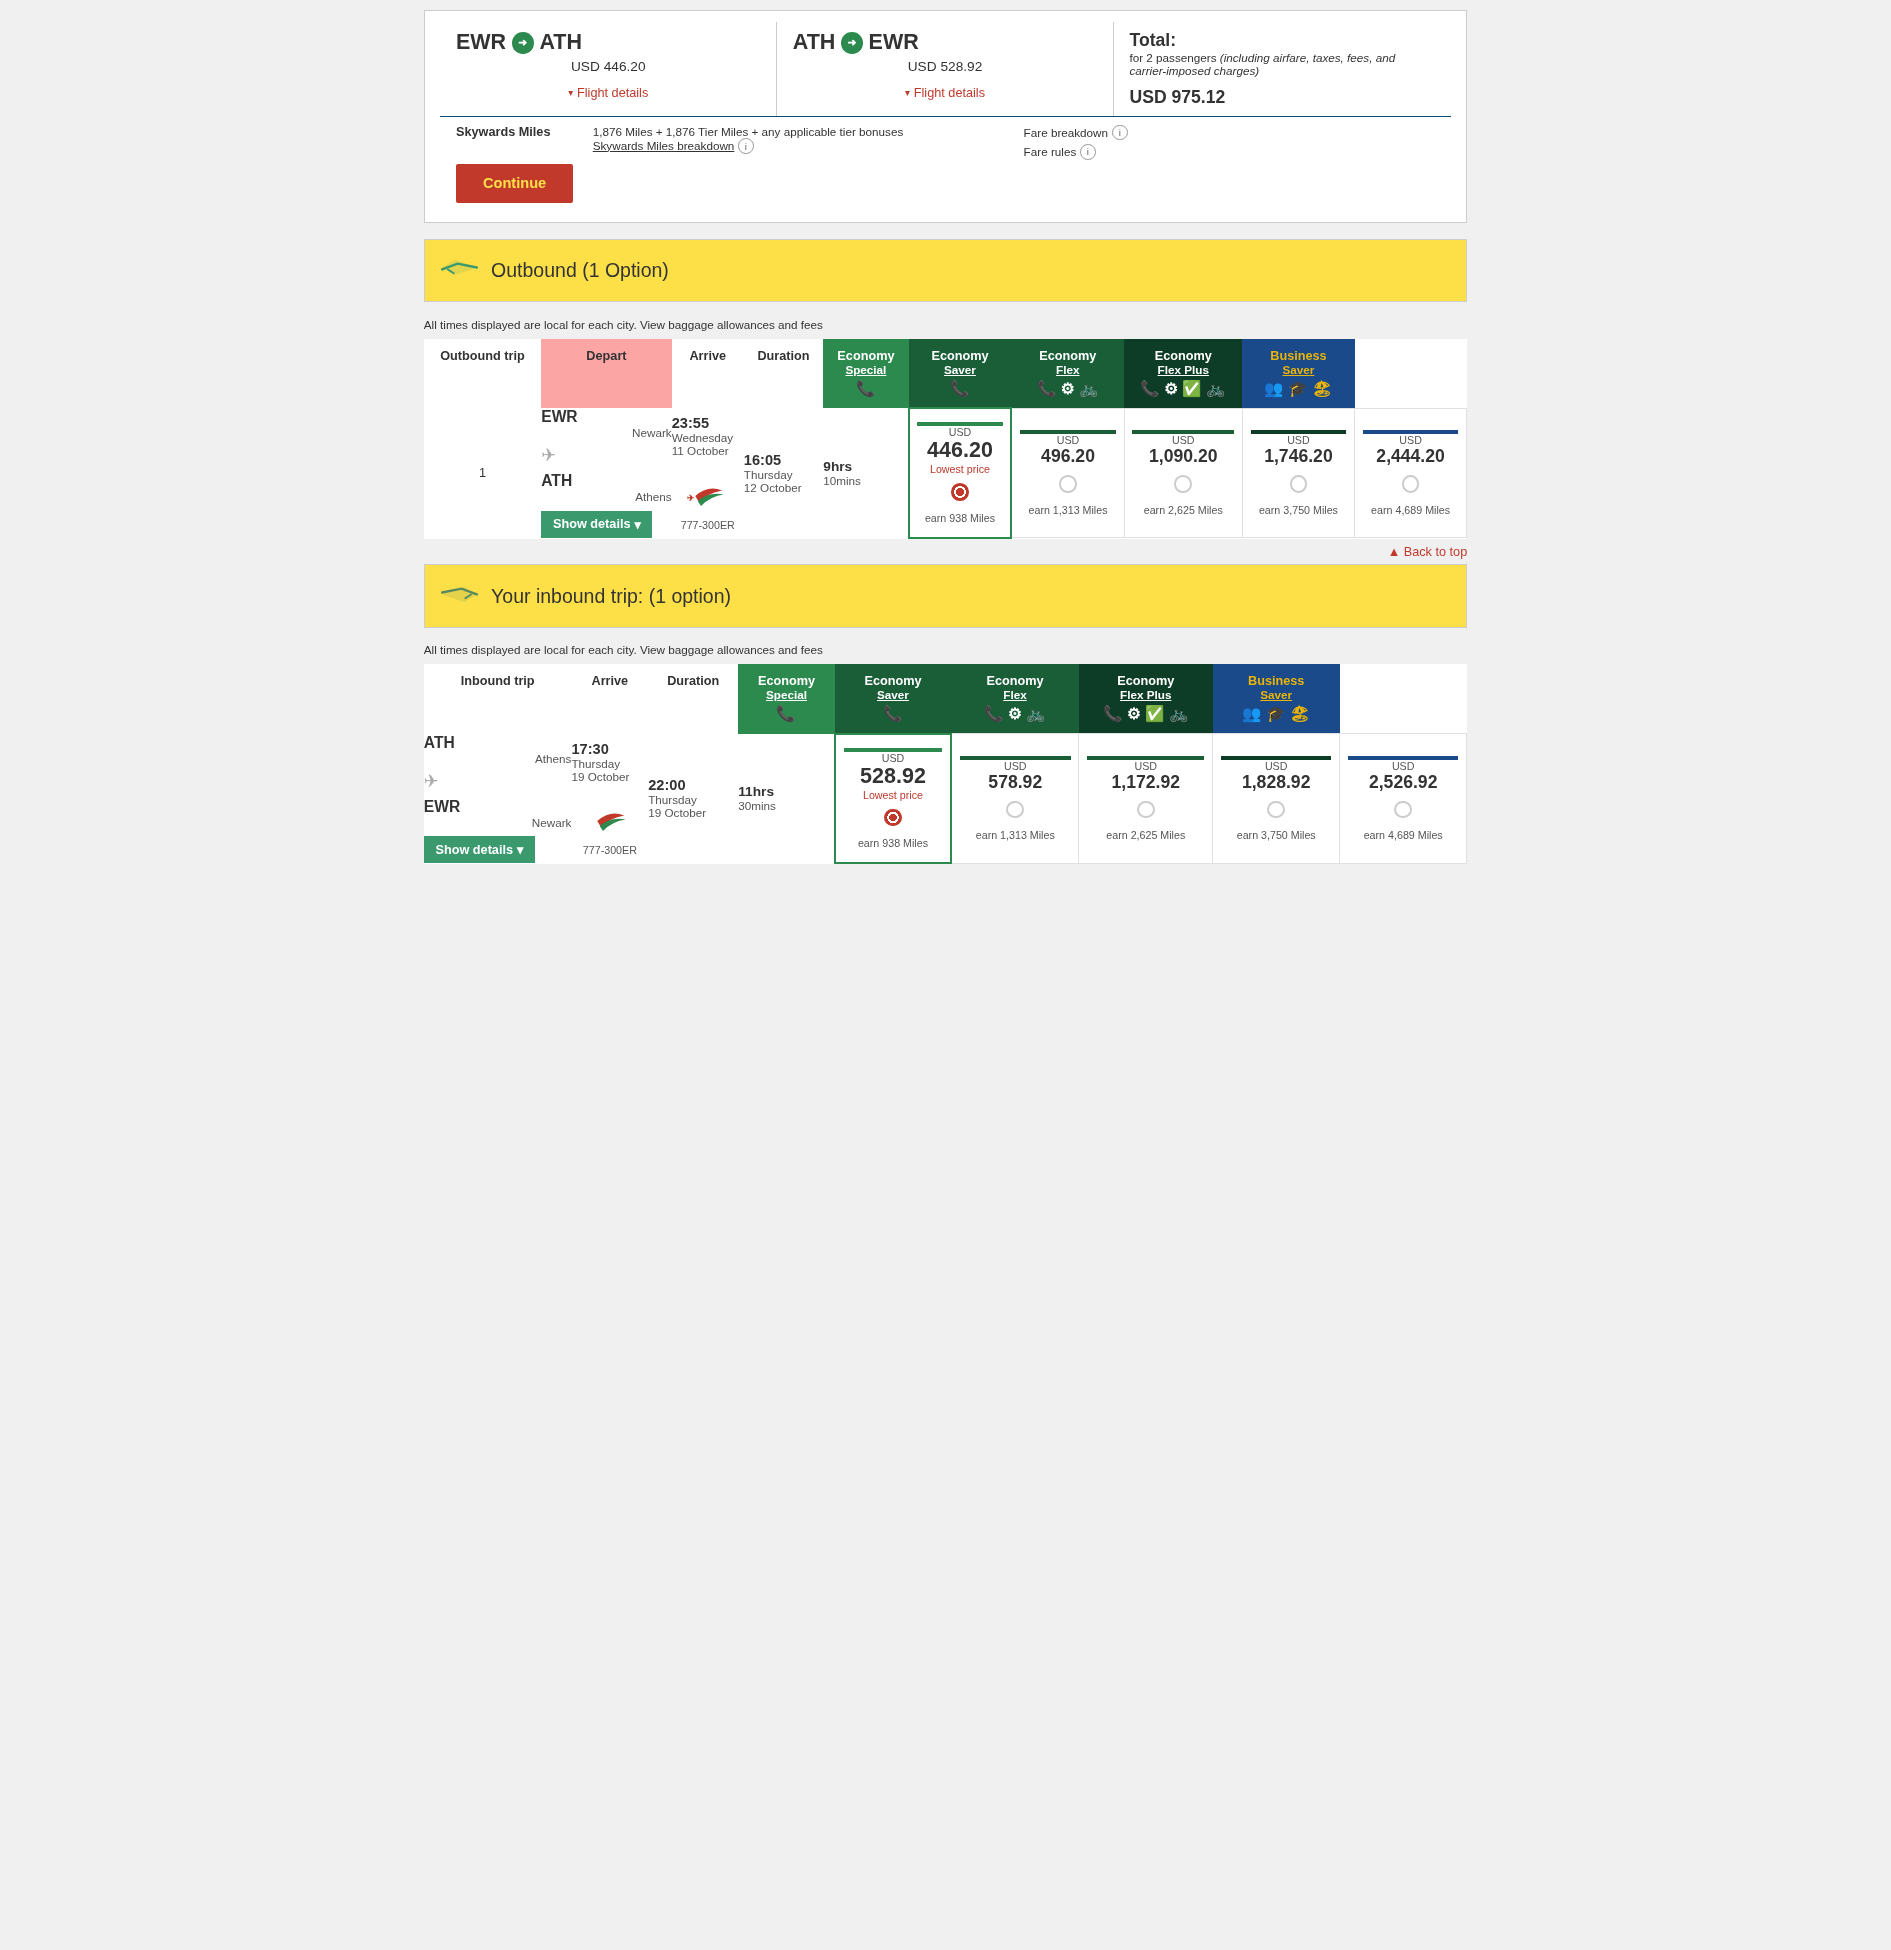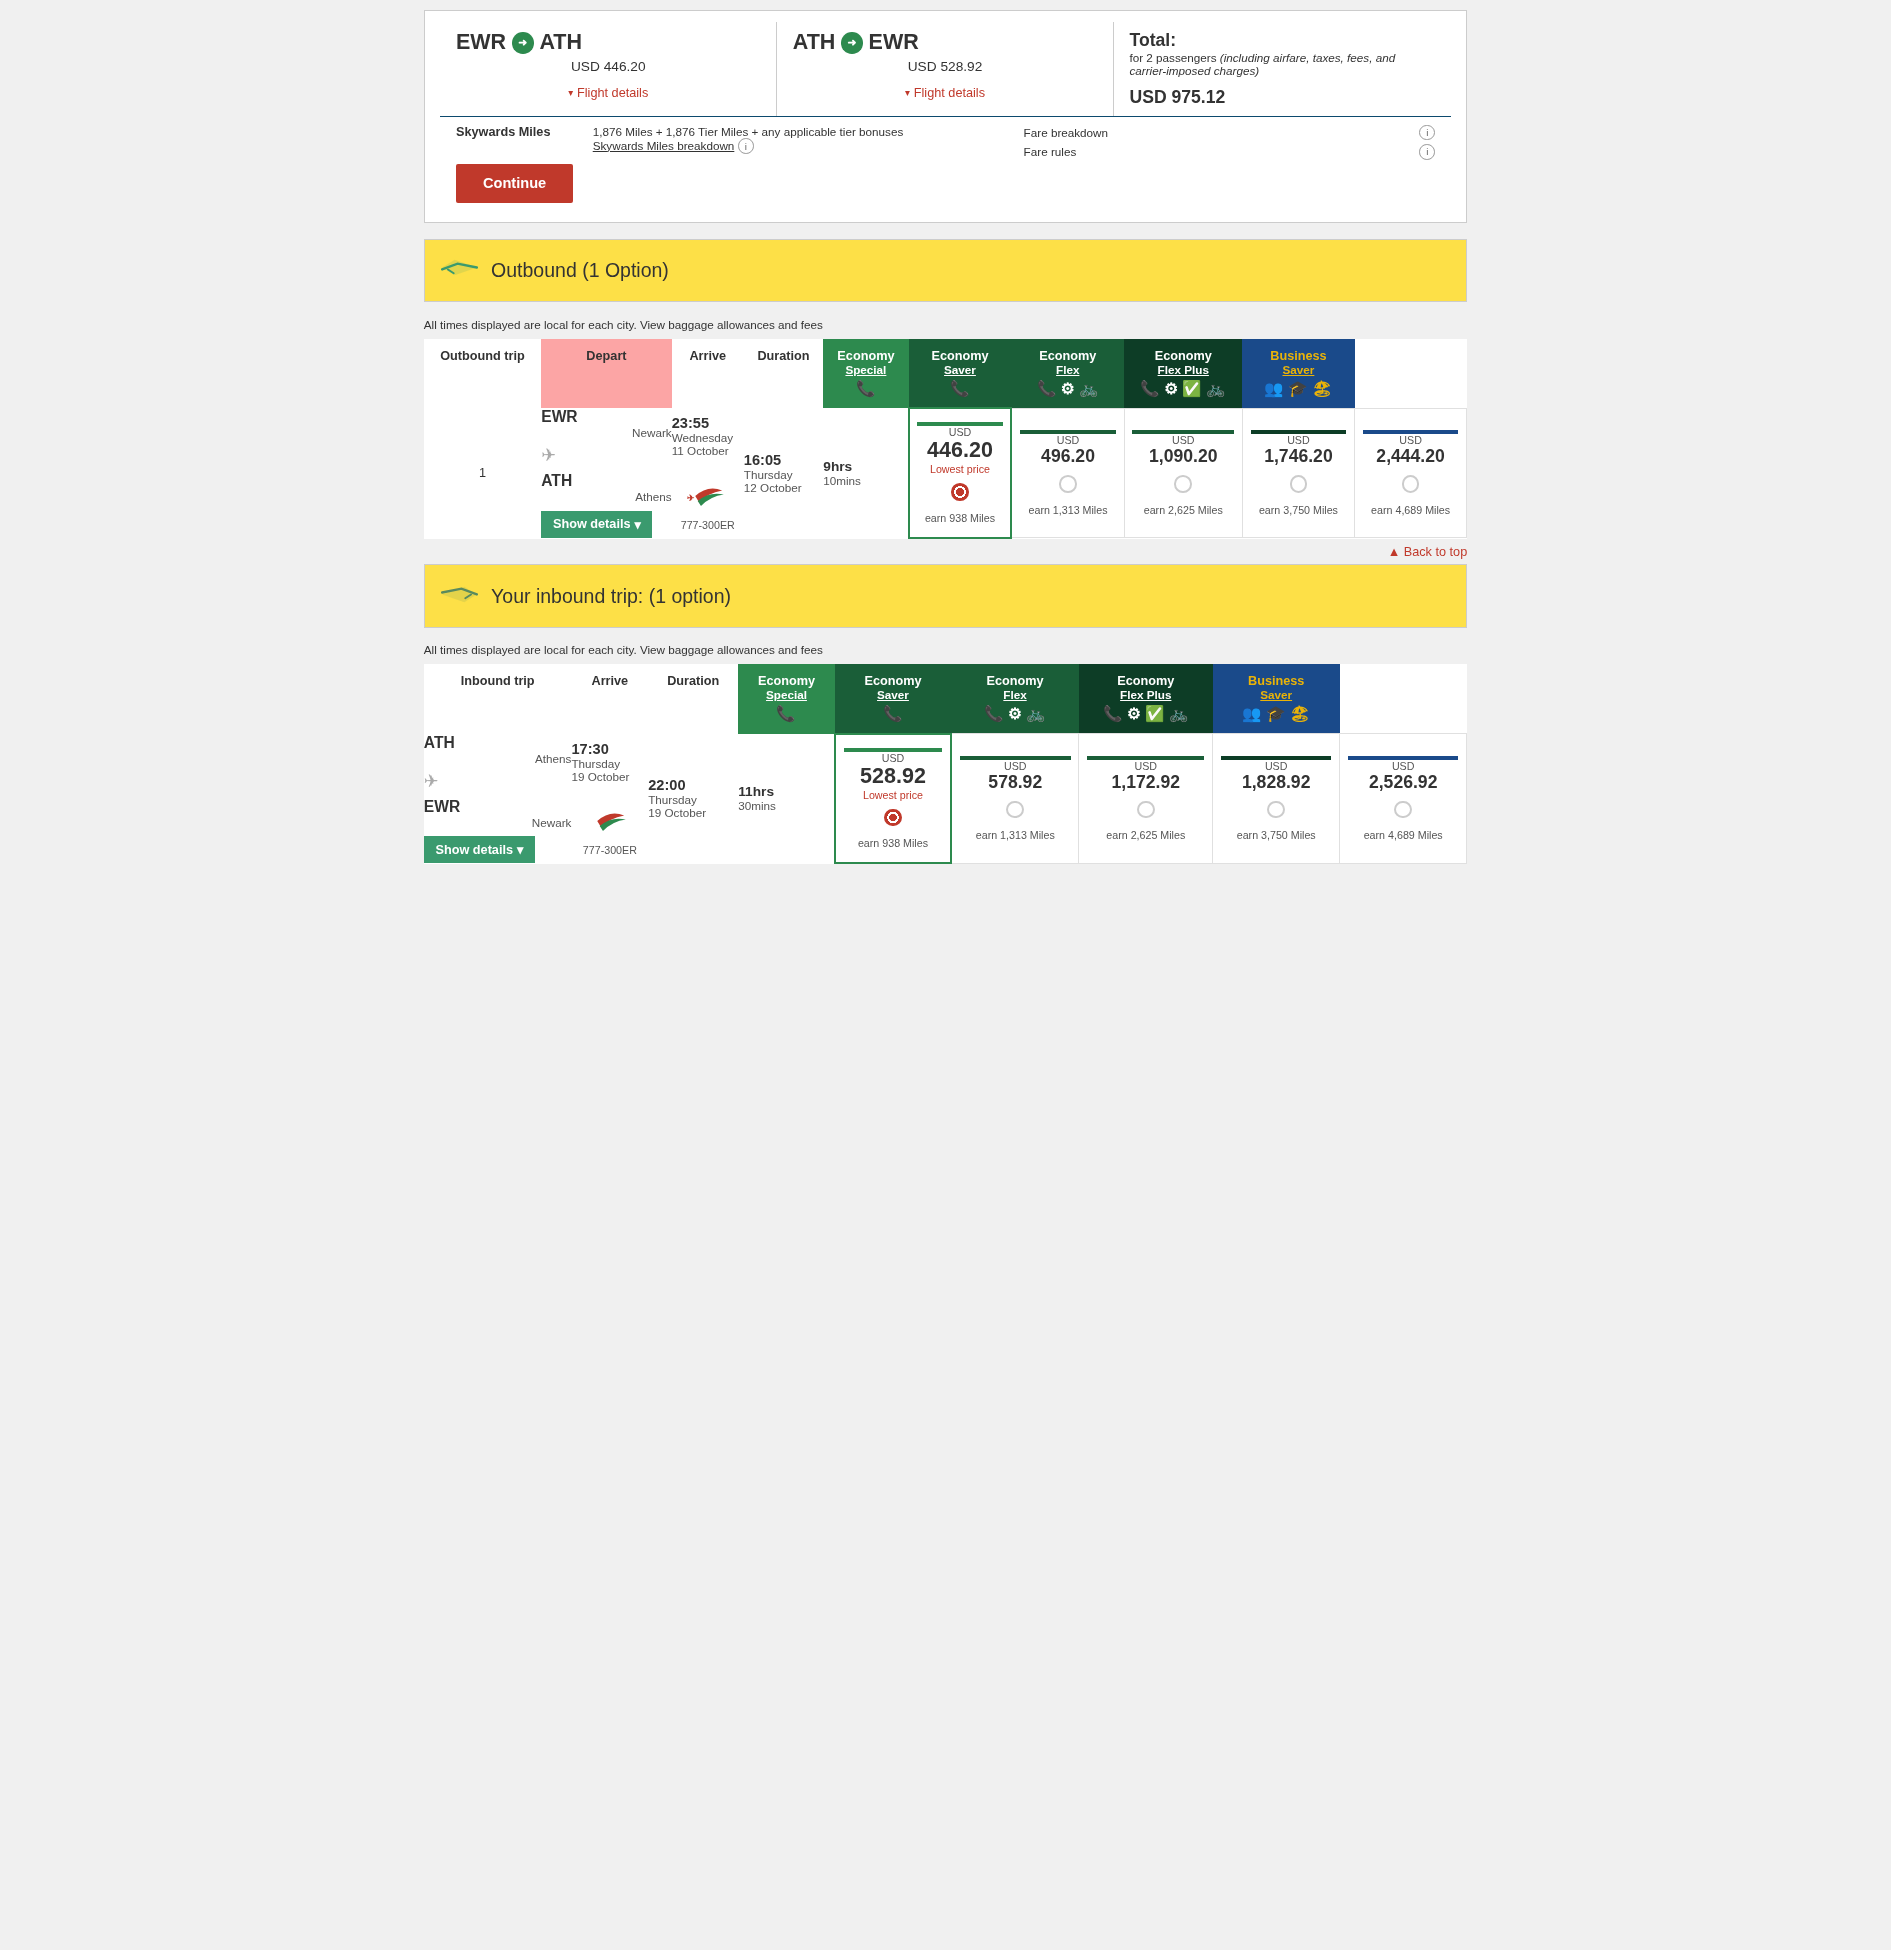--- a/index.html
+++ b/index.html
@@ -64,29 +64,29 @@
       border-top: 1px solid #0c4a6e;
       display: grid;
       grid-template-columns: auto 1fr 1fr;
       gap: 0 19.5px;
       align-items: start;
     }
     .miles-label { font-weight: bold; font-size: 12.7px; }
     .miles-text { font-size: 11.7px; color: #333; }
     .miles-link { font-size: 11.7px; color: #333; text-decoration: underline; cursor: pointer; }
     .fare-links { font-size: 11.7px; }
-    .fare-link { display: flex; align-items: center; gap: 3.9px; color: #333; margin-bottom: 3.9px; justify-content: space-between; }
+    .fare-link { display: flex; align-items: center; gap: 3.9px; color: #333; margin-bottom: 3.9px; }
     .info-icon {
       display: inline-flex; align-items: center; justify-content: center;
       width: 15.6px; height: 15.6px; border-radius: 50%; border: 1px solid #999;
       font-size: 9.8px; color: #666;
     }
     .continue-btn {
       background: #c0392b;
-      color: #ffffff;
+      color: #fde047;
       border: none;
       padding: 11.7px 27px;
       font-size: 14.6px;
       font-weight: bold;
       cursor: pointer;
       border-radius: 2px;
       align-self: center;
     }
     .total-col { display: flex; flex-direction: column; justify-content: center; }
     .total-label { font-size: 17.6px; font-weight: bold; }

